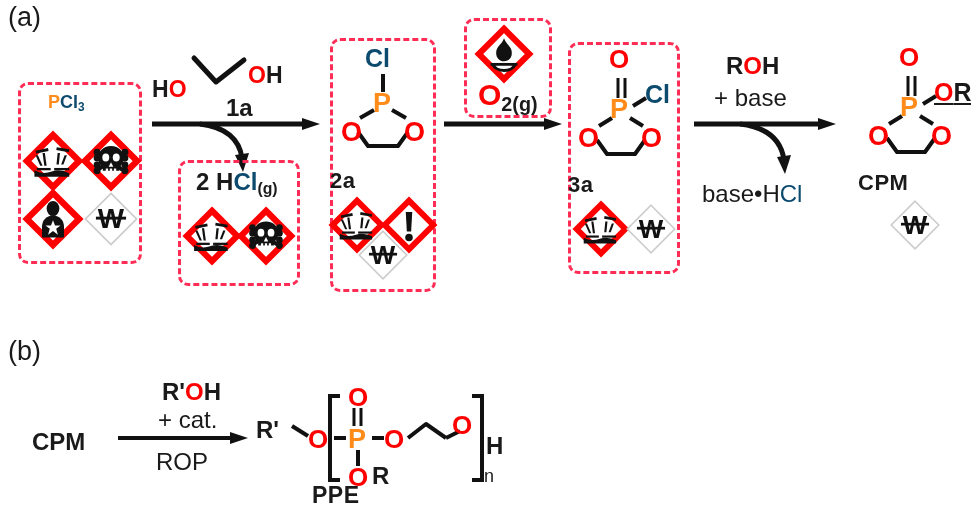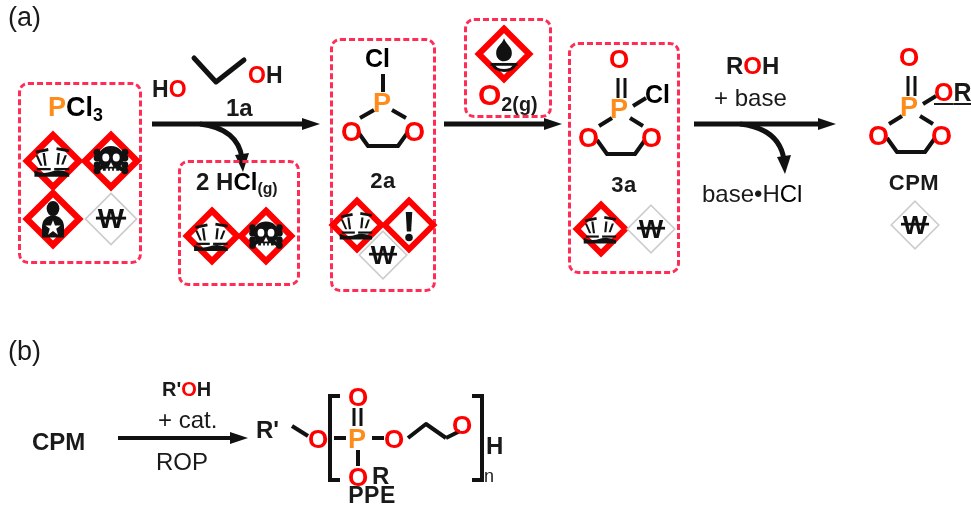--- a/index.html
+++ b/index.html
@@ -1,38 +1,38 @@
 <!DOCTYPE html>
 <html><head>
 <meta charset="utf-8">
 <style>
   html,body{margin:0;padding:0;background:#fff;}
   body{width:971px;height:512px;position:relative;overflow:hidden;
        font-family:"Liberation Sans","DejaVu Sans",sans-serif;color:#1a1a1a;}
   .abs{position:absolute;}
   .panel-label{font-size:27px;font-weight:400;letter-spacing:0px;}
   .dashbox{border:3px dashed #ff2d55;border-radius:10px;box-sizing:border-box;}
-  .cmpd-name{font-weight:bold;font-size:22px;text-align:center;letter-spacing:.5px;}
+  .cmpd-name{font-weight:bold;font-size:22px;letter-spacing:.5px;}
   .txt{font-size:23px;font-weight:bold;white-space:nowrap;}
   .txt-n{font-size:23px;font-weight:normal;white-space:nowrap;}
   .red{color:#ff0000;}
-  .green{color:#000000;}
+  .green{color:#0c4a6e;}
   .orange{color:#ff8c1a;}
   .sub{font-size:0.66em;vertical-align:-0.28em;}
   svg{display:block;overflow:visible;}
   .ghs{display:block;}
 </style>
 </head>
 <body>
 
 <div class="abs panel-label" style="left:8px;top:2px;">(a)</div>
 
 <div class="abs dashbox" style="left:18px;top:82px;width:124px;height:182px;"></div>
 
-<div class="abs txt" style="left:48px;top:92px;font-size:27px;">
+<div class="abs txt" style="left:48px;top:92px;font-size:18px;">
   <span class="orange">P</span><span class="green">Cl</span><span class="green sub">3</span>
 </div>
 
 <svg class="abs ghs" style="left:24px;top:132px;" width="58" height="58" viewBox="0 0 100 100">
   <polygon points="50,5 95,50 50,95 5,50" fill="#fff" stroke="#ff0000" stroke-width="11"></polygon>
   <g fill="#111">
     <path d="M22,62 h24 v4 h-24 z"></path>
     <path d="M52,62 h26 v4 h-26 z"></path>
     <path d="M24,40 l8,18 h-4 l-8,-18 z"></path>
     <path d="M36,36 l3,22 h-4 l-3,-22 z"></path>
@@ -310,21 +310,21 @@
 <svg class="abs ghs" style="left:888px;top:198px;" width="54" height="54" viewBox="0 0 100 100">
   <polygon points="50,6 94,50 50,94 6,50" fill="#fff" stroke="#cccccc" stroke-width="3"></polygon>
   <text x="50" y="66" text-anchor="middle" font-family="'Liberation Sans',sans-serif" font-size="48" font-weight="bold" fill="#111">W</text>
   <rect x="24" y="46" width="52" height="5" fill="#111"></rect>
 </svg>
 
 <div class="abs panel-label" style="left:8px;top:336px;">(b)</div>
 
 <div class="abs txt" style="left:32px;top:428px;font-size:24px;">CPM</div>
 
-<div class="abs txt" style="left:162px;top:378px;font-size:20px;">
+<div class="abs txt" style="left:162px;top:378px;font-size:24px;">
   <span>R'</span><span class="red">O</span><span>H</span>
 </div>
 <div class="abs txt-n" style="left:158px;top:406px;font-size:24px;">+ cat.</div>
 
 <svg class="abs" style="left:118px;top:432px;" width="130" height="12">
   <line x1="0" y1="6" x2="114" y2="6" stroke="#111" stroke-width="4"></line>
   <polygon points="112,0 130,6 112,12" fill="#111"></polygon>
 </svg>
 <div class="abs txt-n" style="left:156px;top:448px;font-size:24px;">ROP</div>
 

